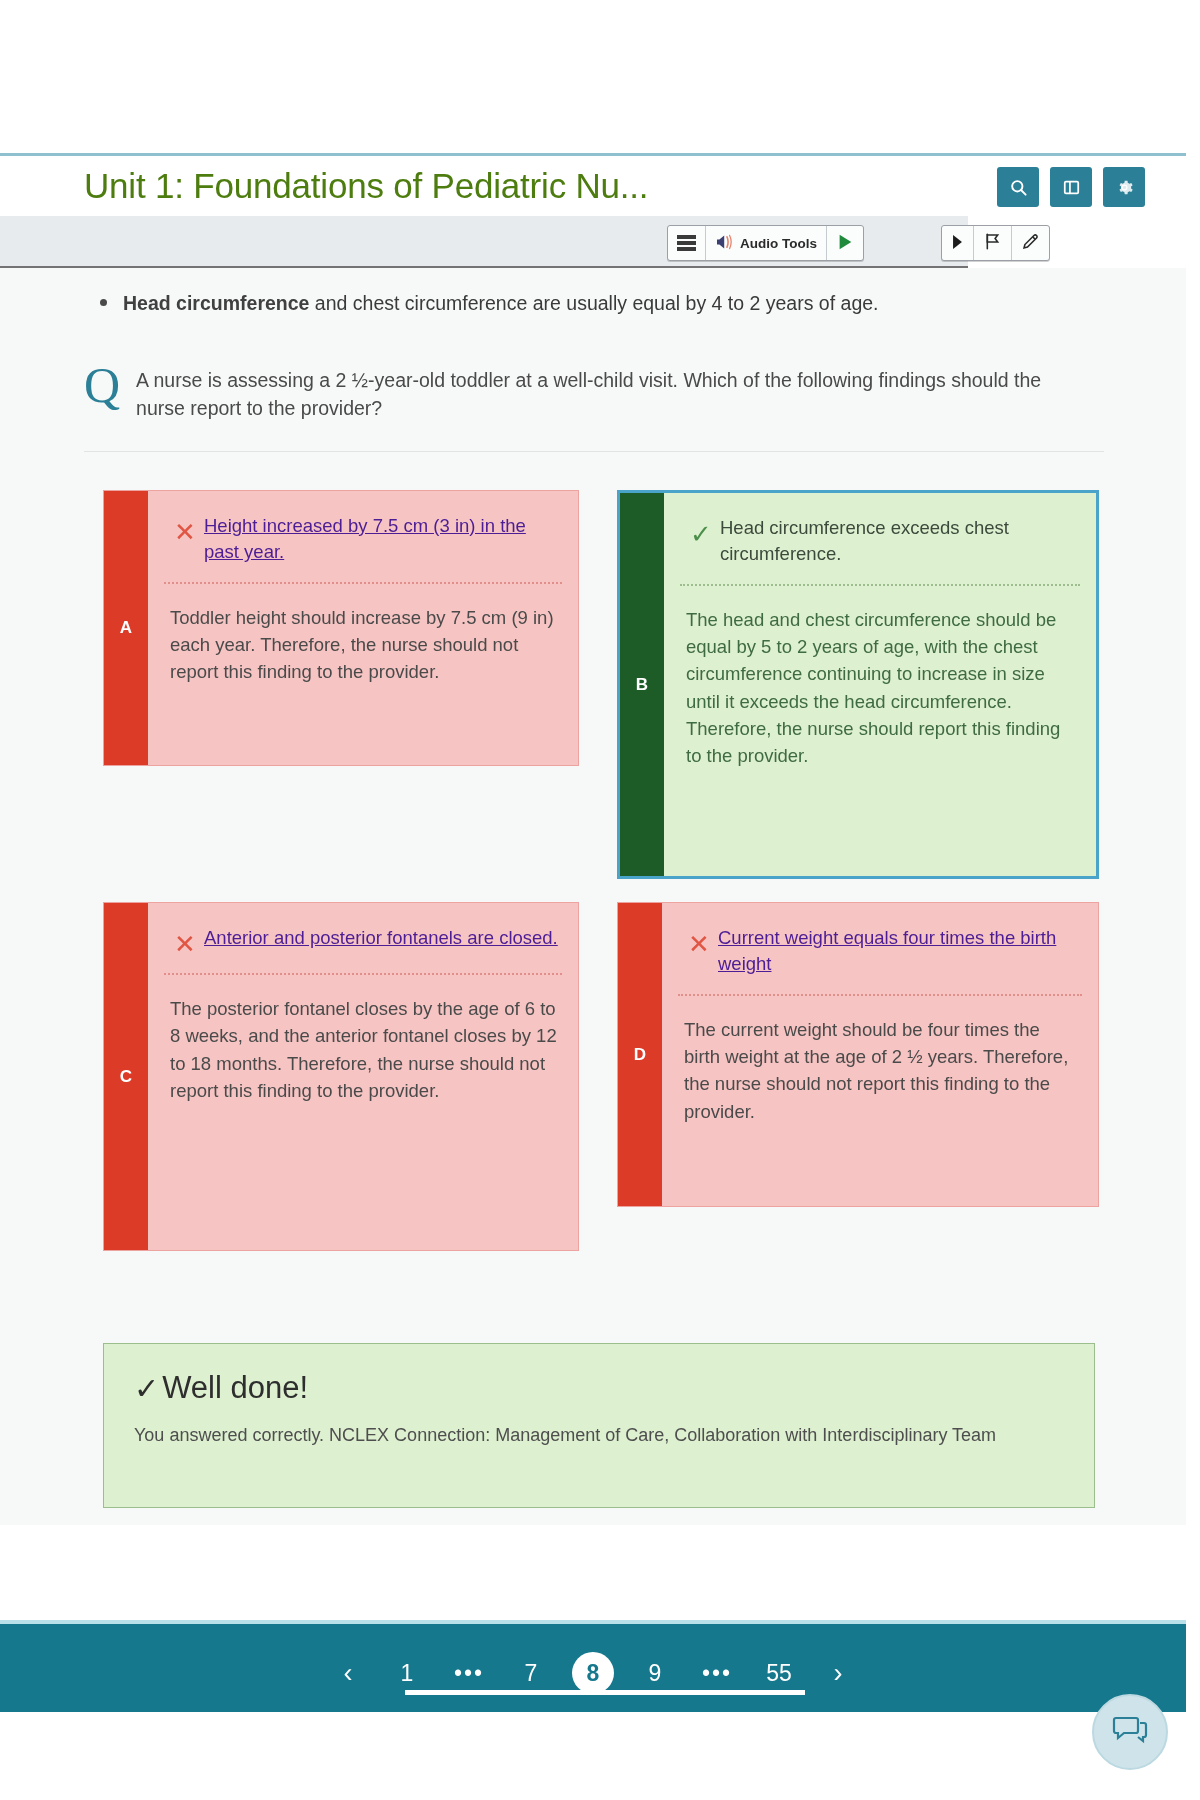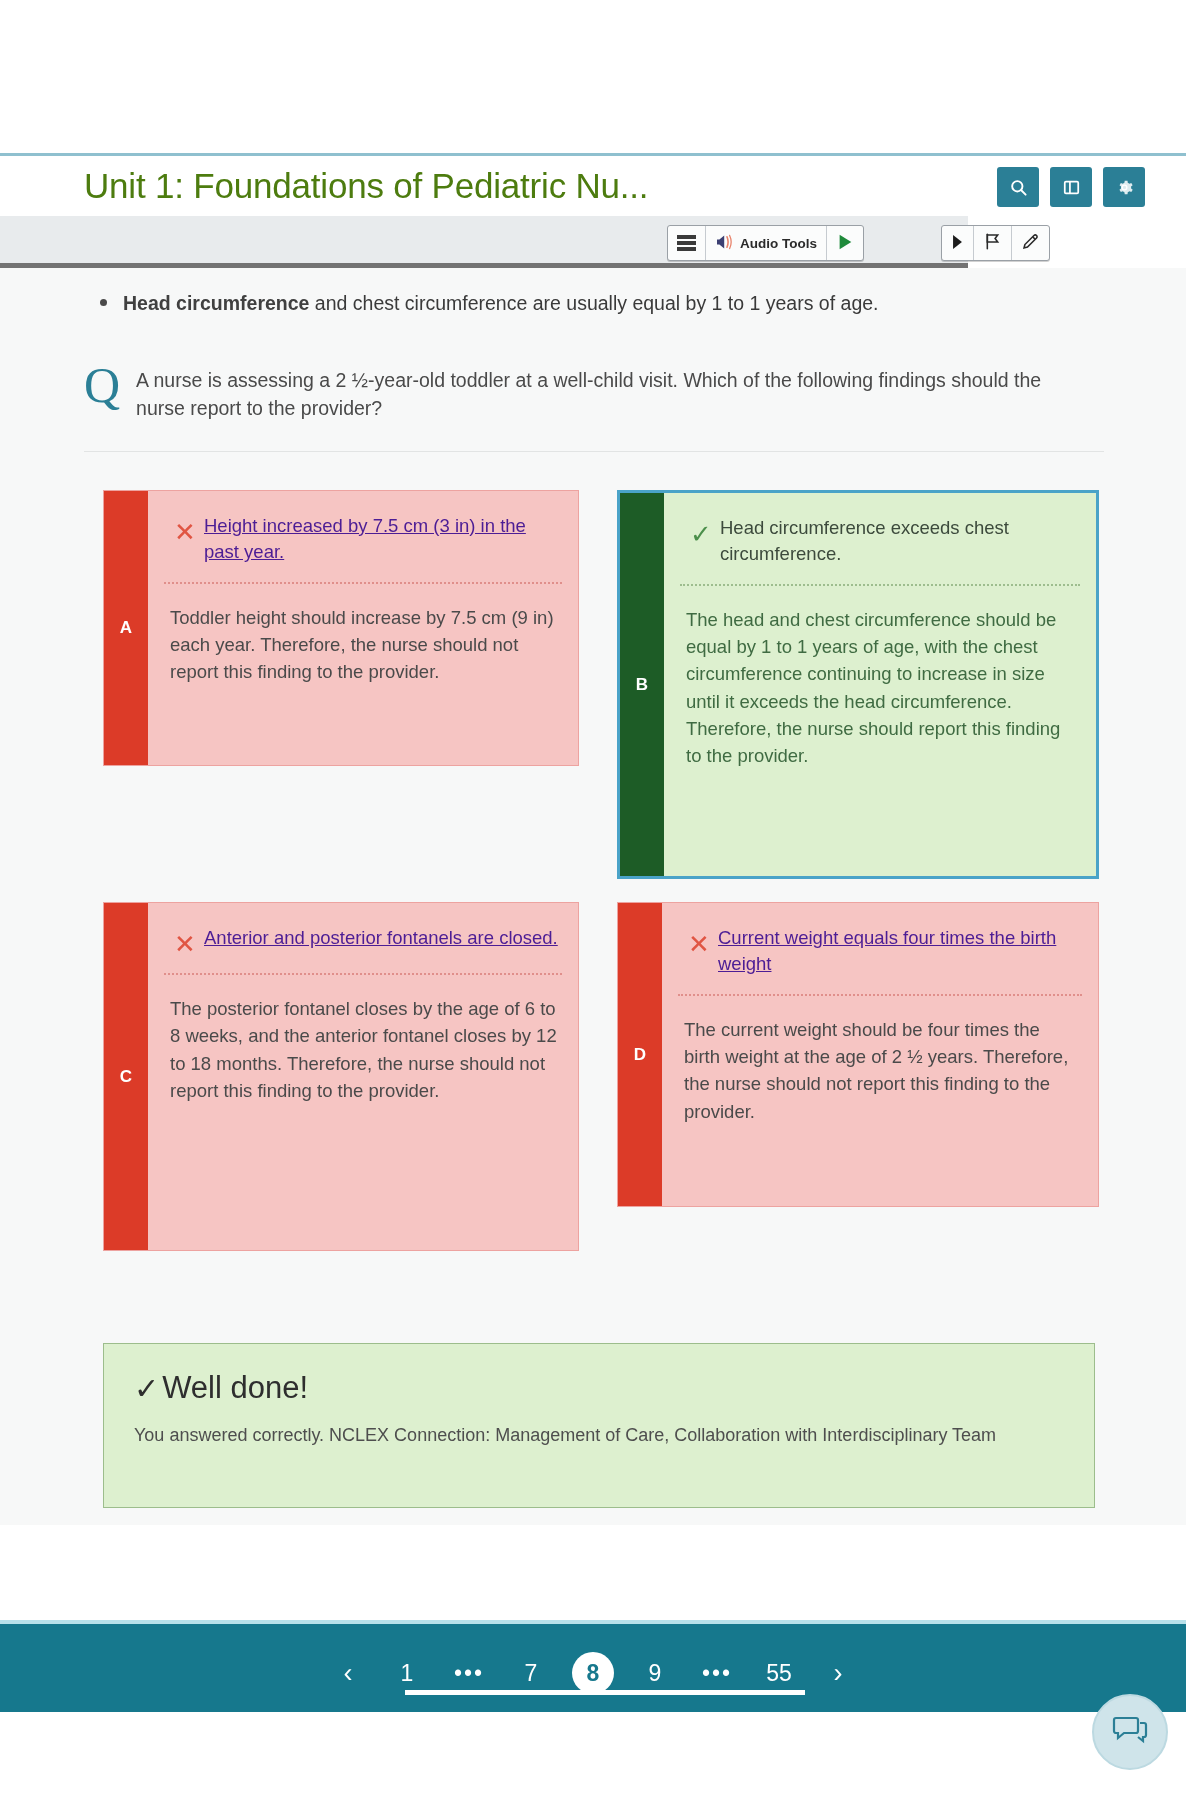--- a/index.html
+++ b/index.html
@@ -39,21 +39,21 @@
     width:42px;height:40px;background:#2b7f96;border-radius:3px;
     display:flex;align-items:center;justify-content:center;
     cursor:pointer;
   }
   .hbtn svg{display:block;}
 
   
   .toolbar{
     position:absolute;left:0;top:216px;width:968px;height:52px;
     background:#e8ebed;
-    border-bottom:5px solid #737373;
+    border-bottom:2px solid #737373;
     box-sizing:border-box;
   }
   .tb-group{
     position:absolute;top:9px;height:34px;
     background:#fbfcfc;border:1px solid #9aa0a6;border-radius:3px;
     display:flex;align-items:stretch;
     box-shadow:0 1px 0 rgba(0,0,0,.18);
   }
   .tb-group.g1{left:667px;}
   .tb-group.g2{left:941px;}
@@ -290,21 +290,21 @@
         </span>
       </div>
     </div>
   </div>
 
   <div class="content">
 
     <div class="bullet-row">
       <span class="bullet-dot"></span>
       <span>
-        <b>Head circumference</b><span> and chest circumference are usually equal by 1 to 1 years of age.</span>
+        <b>Head circumference</b><span> and chest circumference are usually equal by 4 to 2 years of age.</span>
       </span>
     </div>
 
     <div class="q-block">
       <div class="q-mark">Q</div>
       <div class="q-text">A nurse is assessing a 2 ½-year-old toddler at a well-child visit. Which of the following findings should the nurse report to the provider?</div>
     </div>
 
     <div class="opts">
 
@@ -321,21 +321,21 @@
       </div>
 
       <div class="opt correct" id="optB">
         <div class="band">B</div>
         <div class="body">
           <div class="choice">
             <div class="mark">✓</div>
             <div class="choice-text">Head circumference exceeds chest circumference.</div>
           </div>
           <div class="sep"></div>
-          <div class="rationale">The head and chest circumference should be equal by 1 to 1 years of age, with the chest circumference continuing to increase in size until it exceeds the head circumference. Therefore, the nurse should report this finding to the provider.</div>
+          <div class="rationale">The head and chest circumference should be equal by 5 to 2 years of age, with the chest circumference continuing to increase in size until it exceeds the head circumference. Therefore, the nurse should report this finding to the provider.</div>
         </div>
       </div>
 
       <div class="opt wrong" id="optC">
         <div class="band">C</div>
         <div class="body">
           <div class="choice">
             <div class="mark">✕</div>
             <div class="choice-text">Anterior and posterior fontanels are closed.</div>
           </div>

